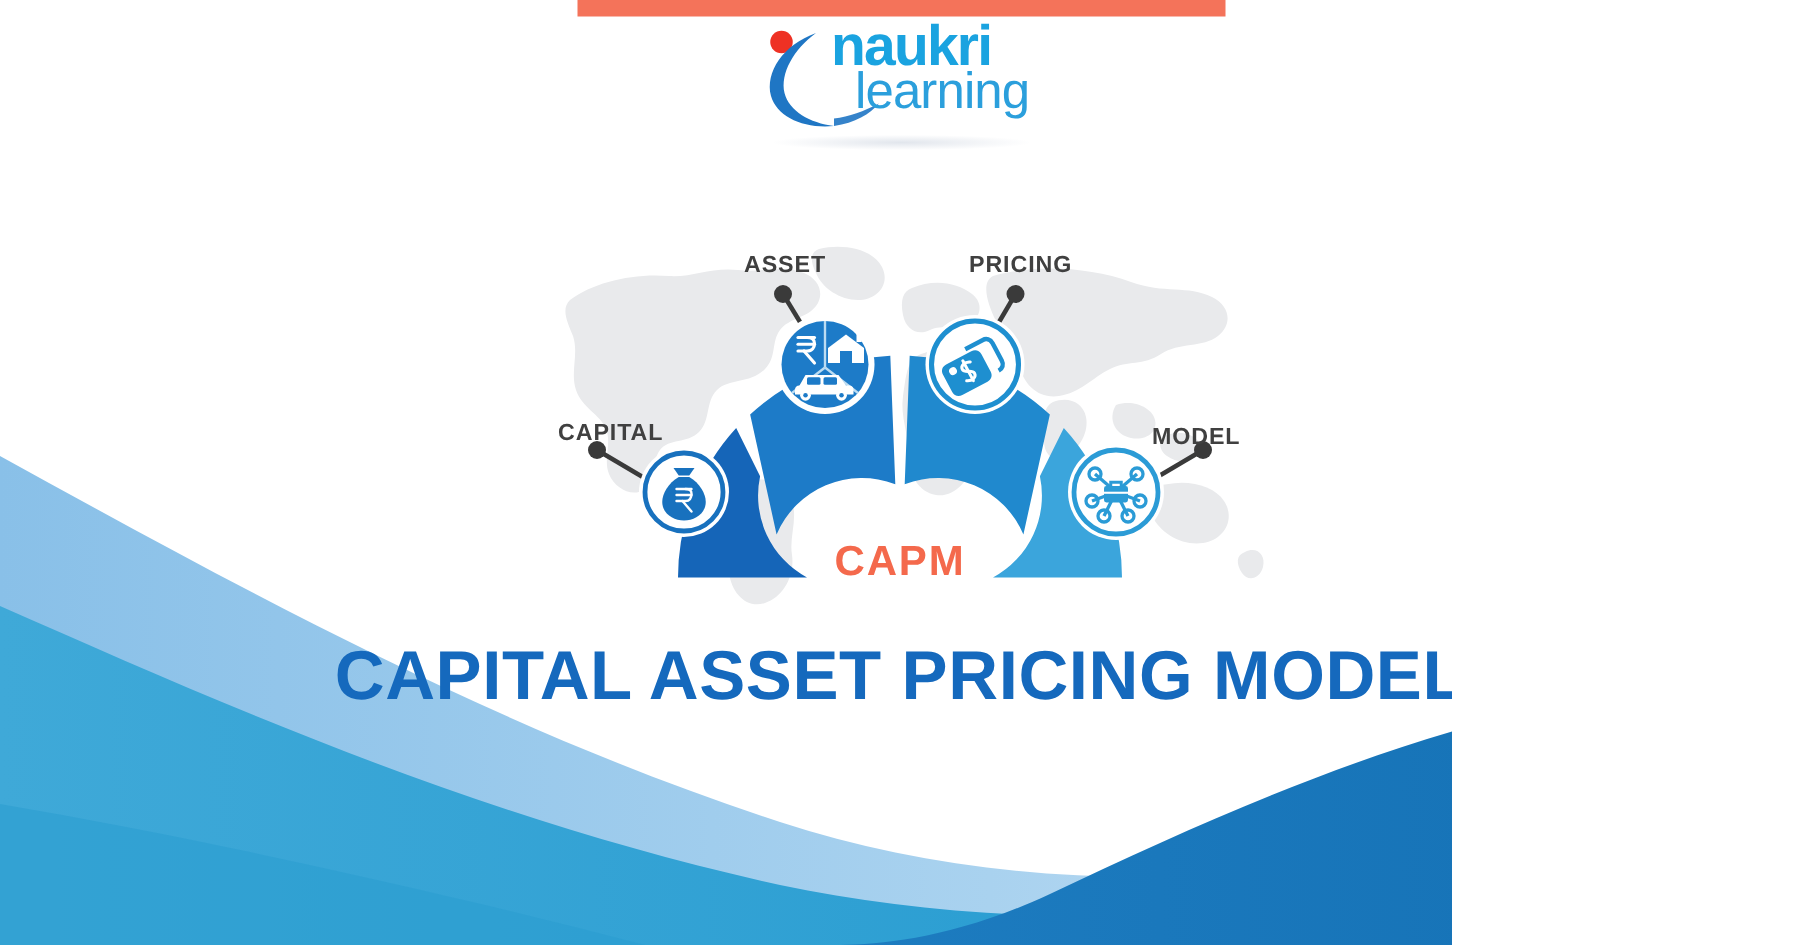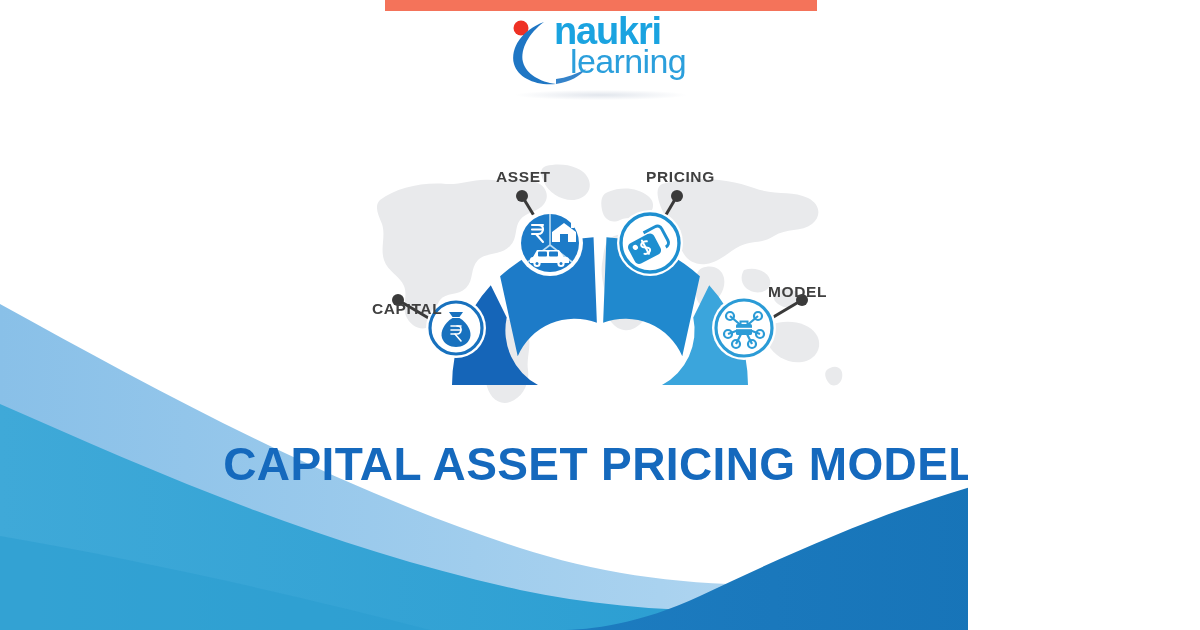--- a/index.html
+++ b/index.html
@@ -77,42 +77,42 @@
   .diagram svg { display: block; }
 
   .lbl {
     position: absolute;
     font-size: 15.5px;
     font-weight: bold;
     letter-spacing: 0.6px;
     color: #404040;
     white-space: nowrap;
   }
-  .lbl-capital { left: 22px; top: 140px; margin-top: 20px; }
+  .lbl-capital { left: 22px; top: 140px; }
   .lbl-asset   { left: 146px; top: 28px; }
   .lbl-pricing { left: 296px; top: 28px; text-align: center; }
   .lbl-model   { left: 418px; top: 143px; }
 
   .capm {
     position: absolute;
     left: 0;
     top: 218px;
     width: 500px;
     text-align: center;
     font-size: 28px;
     font-weight: bold;
     letter-spacing: 1.2px;
     color: #f4694c;
   }
 
   
   .page-title {
     position: absolute;
     left: 0;
-    top: 406px;
+    top: 392px;
     width: 1200px;
     text-align: center;
     font-size: 46px;
     font-weight: bold;
     letter-spacing: 0.4px;
     color: #1569bd;
   }
 
   
   .waves {
@@ -364,17 +364,18 @@
           <line x1="-8" y1="0.5" x2="8" y2="0.5" stroke="#ffffff" stroke-width="1.4"></line>
         </g>
       </g>
     </svg>
 
     <span class="lbl lbl-capital">CAPITAL</span>
     <span class="lbl lbl-asset">ASSET</span>
     <span class="lbl lbl-pricing">PRICING</span>
     <span class="lbl lbl-model">MODEL</span>
 
+    <div class="capm">CAPM</div>
   </div>
 
   <h1 class="page-title">CAPITAL ASSET PRICING MODEL</h1>
 
 </div>
 
 </body></html>

